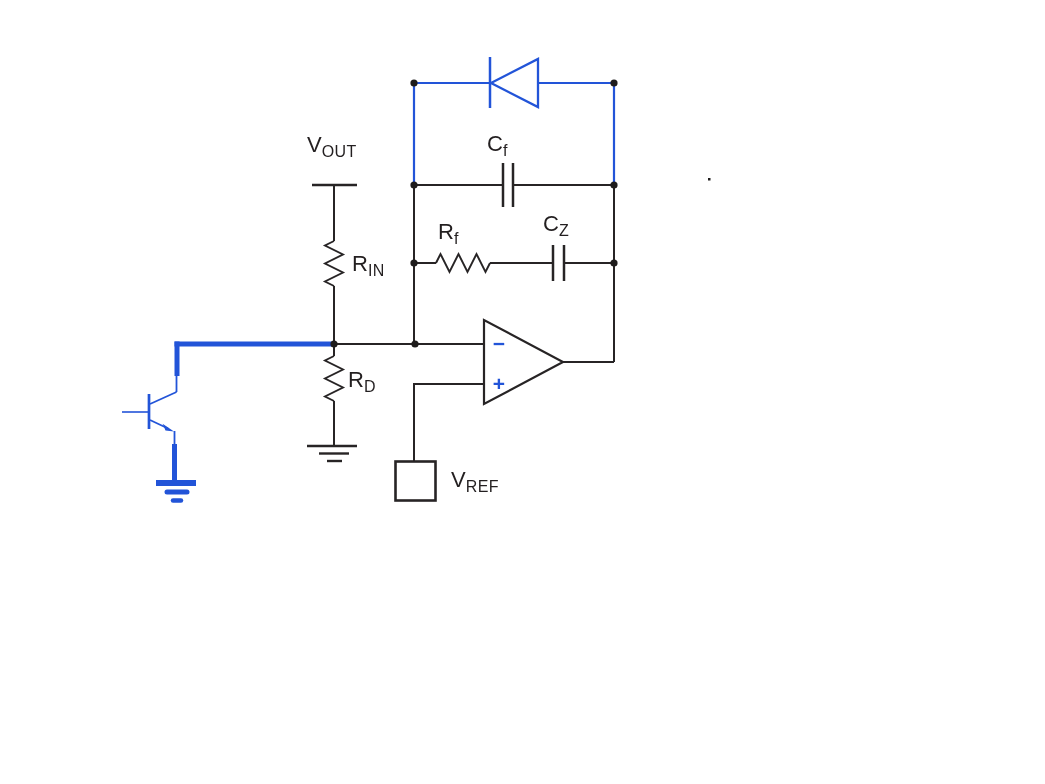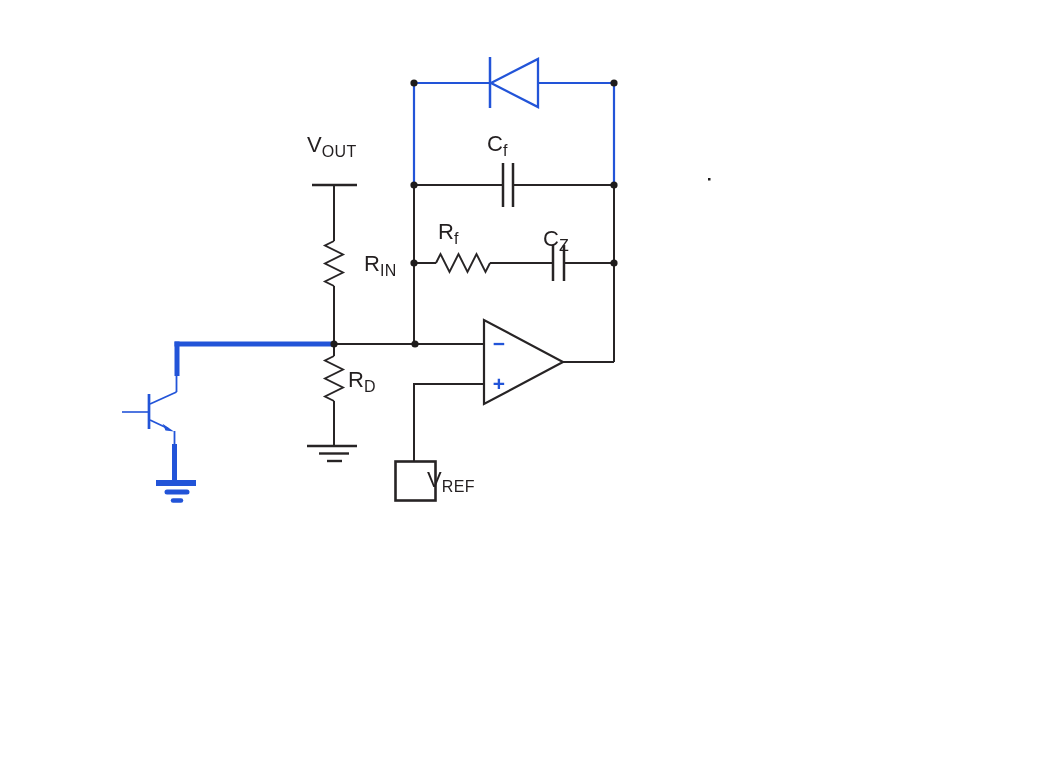--- a/index.html
+++ b/index.html
@@ -119,25 +119,25 @@
 
   <div class="lbl" style="left:307px;top:134px">
     <span class="m">V</span><span class="s">OUT</span>
   </div>
   <div class="lbl" style="left:487px;top:133px">
     <span class="m">C</span><span class="s">f</span>
   </div>
   <div class="lbl" style="left:438px;top:221px">
     <span class="m">R</span><span class="s">f</span>
   </div>
-  <div class="lbl" style="left:543px;top:228px">
+  <div class="lbl" style="left:543px;top:213px">
     <span class="m">C</span><span class="s">Z</span>
   </div>
-  <div class="lbl" style="left:364px;top:253px">
+  <div class="lbl" style="left:352px;top:253px">
     <span class="m">R</span><span class="s">IN</span>
   </div>
   <div class="lbl" style="left:348px;top:369px">
     <span class="m">R</span><span class="s">D</span>
   </div>
-  <div class="lbl" style="left:427px;top:469px">
+  <div class="lbl" style="left:451px;top:469px">
     <span class="m">V</span><span class="s">REF</span>
   </div>
 </div>
 
 </body></html>

